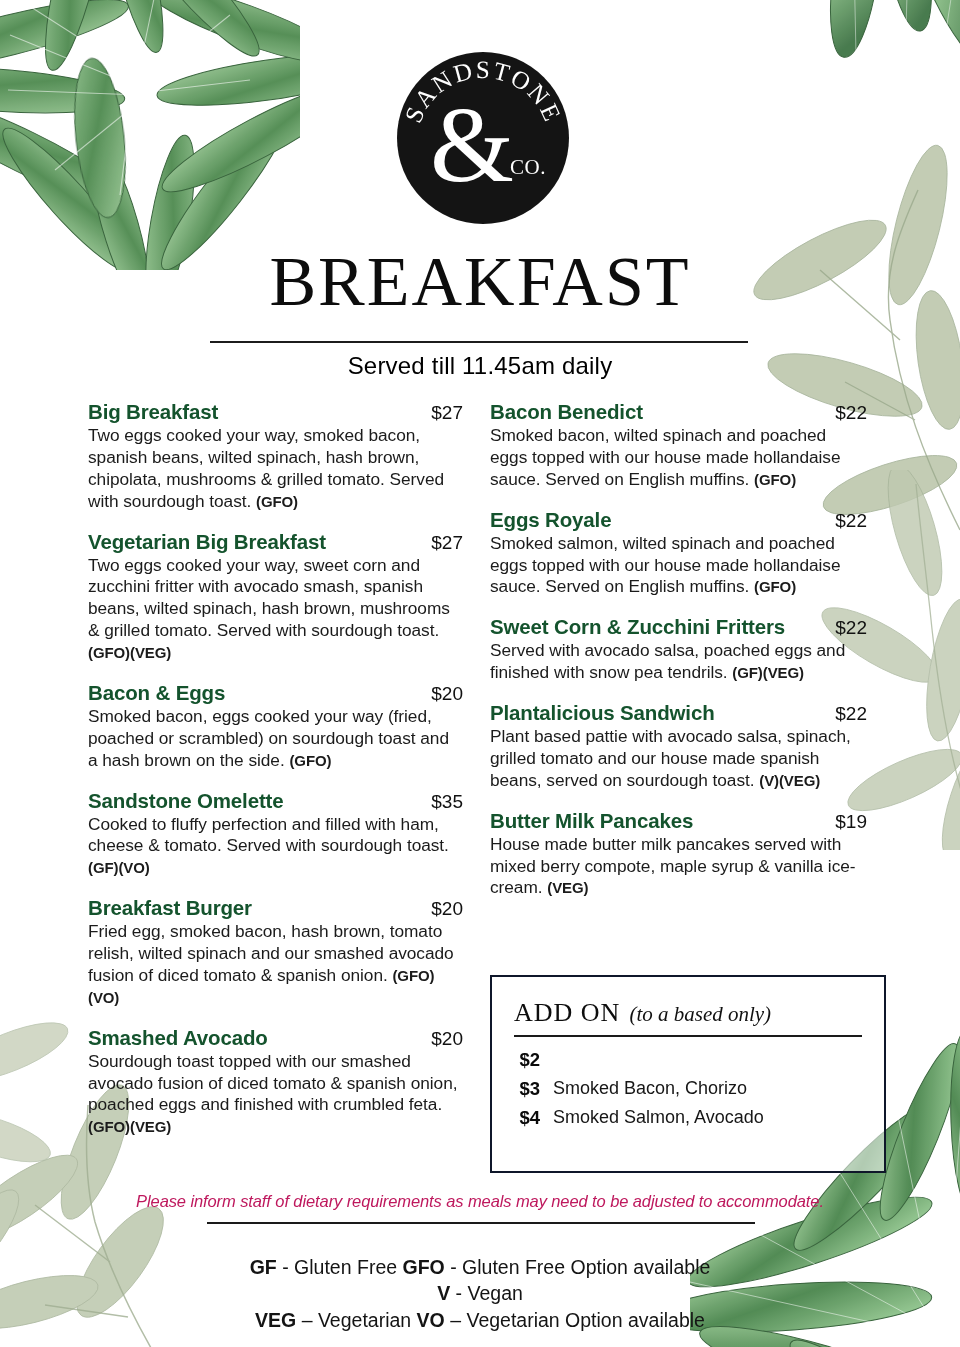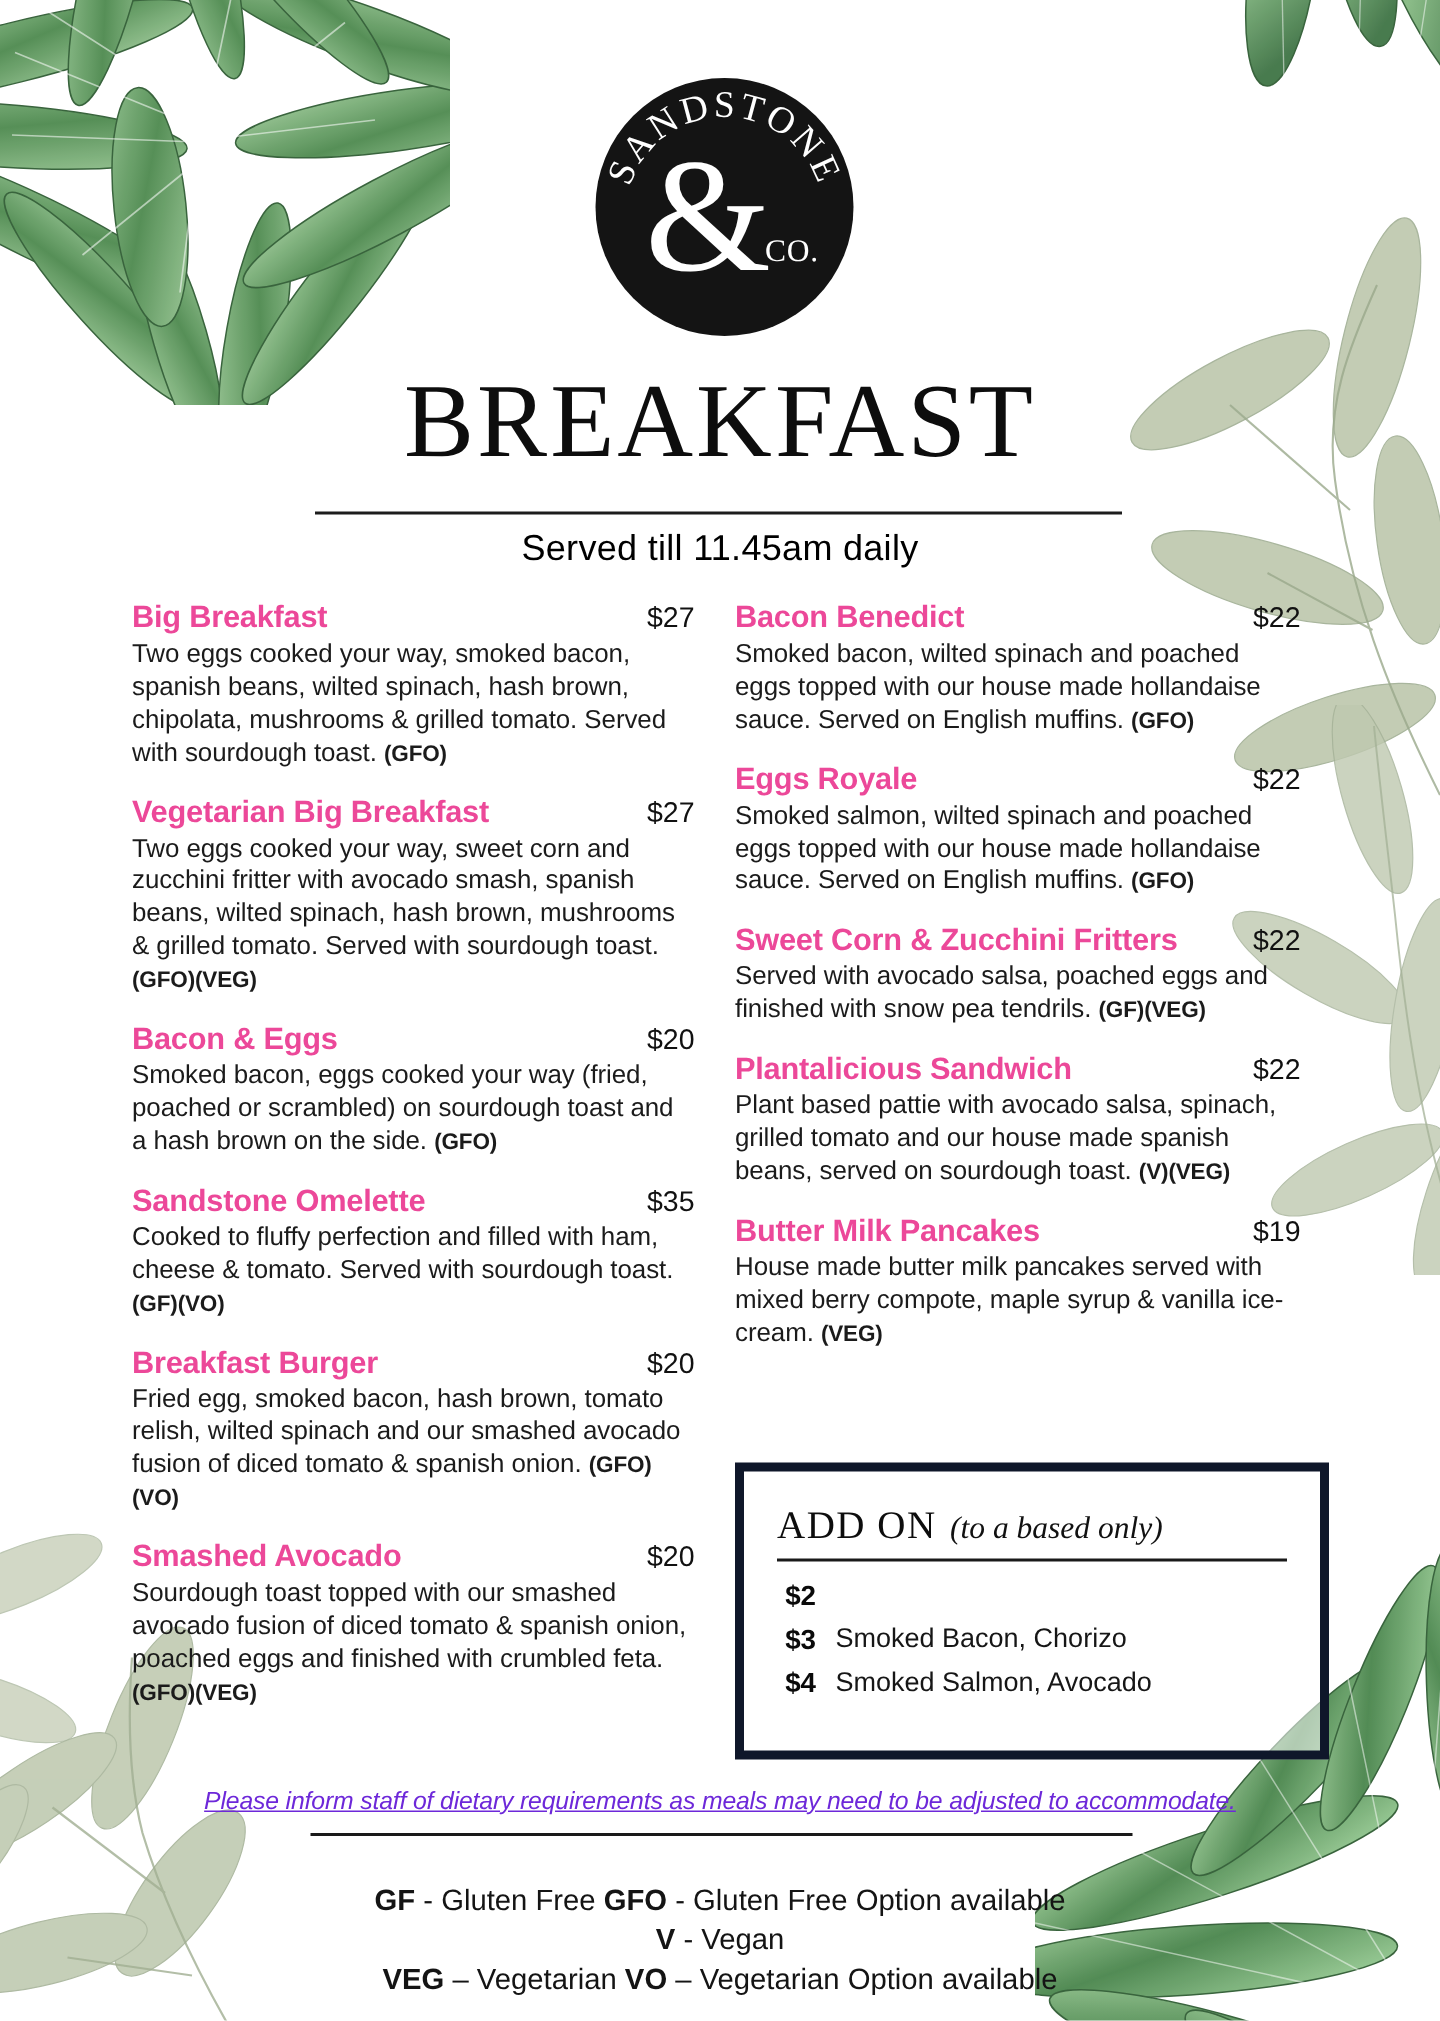--- a/index.html
+++ b/index.html
@@ -63,33 +63,33 @@
   .col { position:absolute; top:0; }
   #col-left  { left:88px;  width:375px; }
   #col-right { left:490px; width:377px; }
 
   .item { margin-bottom:17px; }
   .item-head {
     display:flex; align-items:baseline; justify-content:space-between;
     gap:8px; margin-bottom:1px;
   }
   .item-name {
-    font-size:20.5px; font-weight:bold; color:#ec4899; letter-spacing:-0.15px;
+    font-size:20.5px; font-weight:bold; color:#14532d; letter-spacing:-0.15px;
     white-space:nowrap;
   }
   .item-price { font-size:19px; color:#111111; white-space:nowrap; }
   .item-desc {
     font-size:17.3px; line-height:1.265; color:#1b1b1b; letter-spacing:-0.05px;
   }
   .tag { font-weight:bold; font-size:15px; letter-spacing:-0.1px; }
 
   
   #addon-box {
     position:absolute; left:490px; top:975px; width:396px; height:198px;
-    border:6px solid #0f172a; background:rgba(255,255,255,0.55);
+    border:2px solid #0f172a; background:rgba(255,255,255,0.55);
   }
   .addon-title-row {
     margin:21px 22px 0 22px; display:flex; align-items:baseline; gap:9px;
   }
   .addon-title {
     font-family:"Liberation Serif", serif; font-size:26px; color:#0d0d0d;
     letter-spacing:1px;
   }
   .addon-sub {
     font-family:"Liberation Serif", serif; font-style:italic; font-size:21px;
@@ -100,21 +100,21 @@
   .addon-row { display:flex; gap:13px; margin-bottom:7px; }
   .addon-price {
     font-size:18.5px; font-weight:bold; color:#0a0a0a;
     min-width:26px; text-align:right;
   }
   .addon-items { font-size:18px; line-height:1.22; color:#161616; }
 
   
   #dietary-note {
     position:absolute; left:0; top:1192px; width:960px; text-align:center;
-    font-size:16.5px; font-style:italic; color:#6d28d9; letter-spacing:-0.1px;text-decoration:underline;
+    font-size:16.5px; font-style:italic; color:#be185d; letter-spacing:-0.1px;
   }
   #footer-rule {
     position:absolute; left:207px; top:1222px; width:548px; height:2px;
     background:#1a1a1a;
   }
   #legend {
     position:absolute; left:0; top:1232px; width:960px; text-align:center;
     font-size:19.5px; line-height:1.35; color:#141414;margin-top:22px;
   }
   #legend b { font-weight:bold; }

